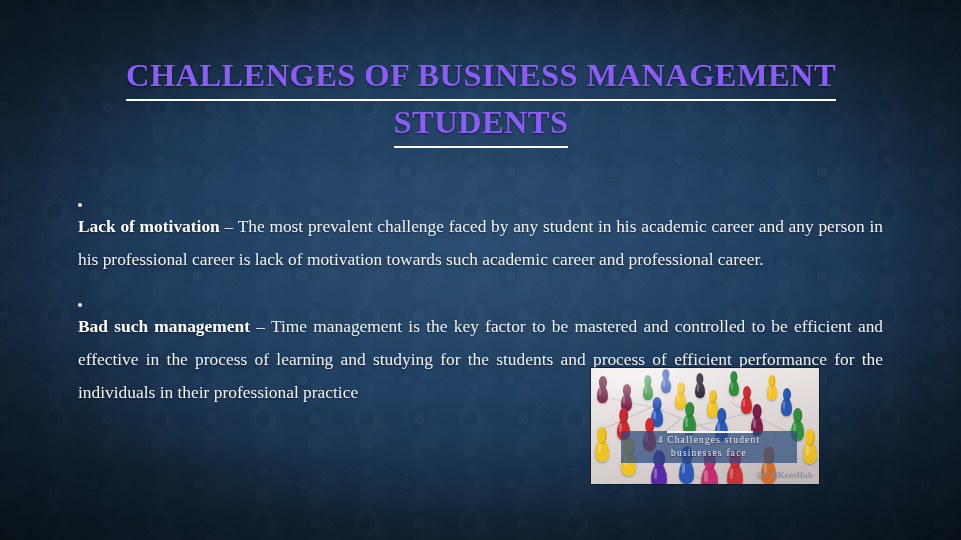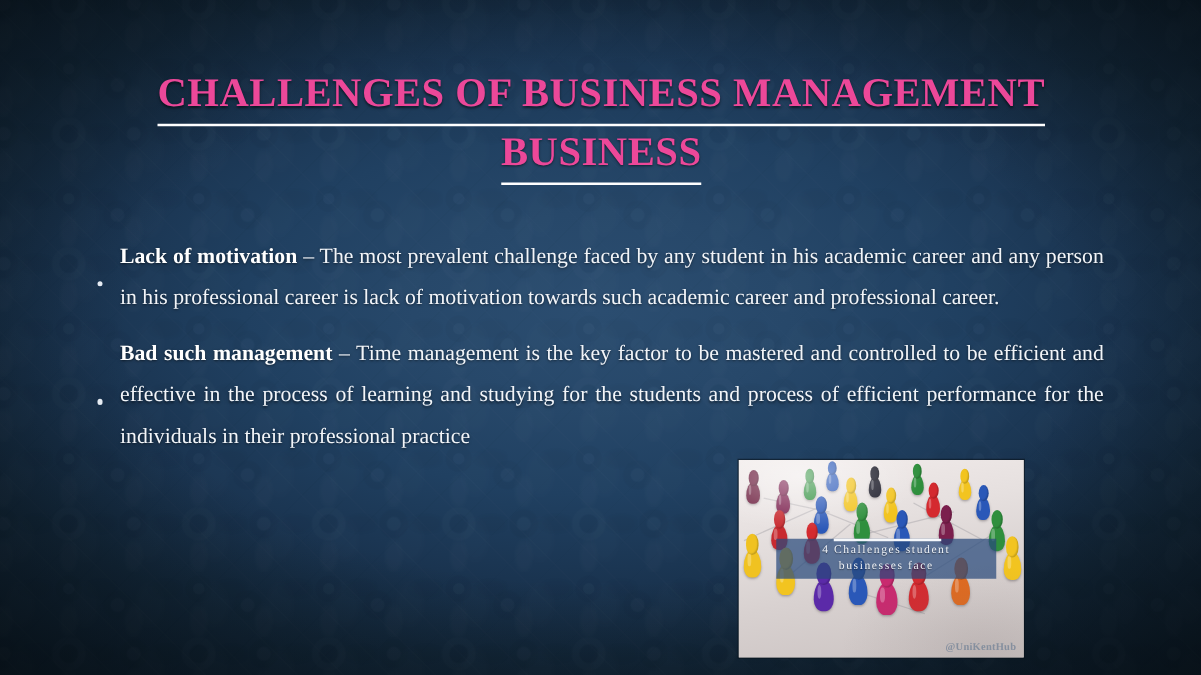--- a/index.html
+++ b/index.html
@@ -67,21 +67,21 @@
   
   .title-block {
     position: absolute;
     left: 88px;
     top: 54px;
     width: 786px;
     text-align: center;
   }
   .title-line {
     display: block;
-    color: #ec4899;
+    color: #8b5cf6;
     font-size: 32.5px;
     font-weight: bold;
     letter-spacing: 0.4px;
     line-height: 43px;
     text-shadow: 0 1px 2px rgba(0,0,0,0.55);
     white-space: nowrap;
   }
   .title-line > span.u {
     display: inline-block;
     border-bottom: 2.4px solid #ffffff;
@@ -90,22 +90,23 @@
 
   
   .content {
     position: absolute;
     left: 78px;
     top: 188px;
     width: 805px;
   }
   .bullet-row {
     display: flex;
-    align-items: center;
+    align-items: flex-start;
     margin-bottom: 12px;
+    flex-direction: column;
   }
   .bullet-dot {
     flex: 0 0 auto;
     width: 18px;
     padding-top: 9px;
     color: #e9eef4;
     font-size: 13px;
     line-height: 1;
     text-align: left;
   }
@@ -131,21 +132,21 @@
     font-weight: bold;
     color: #ffffff;
   }
 
   
   .photo {
     position: absolute;
     left: 591px;
     top: 368px;
     width: 228px;
-    height: 158px;
+    height: 116px;
     overflow: hidden;
     background: #cfc9c6;
     box-shadow: 0 0 0 1px rgba(8,18,26,0.6);
   }
   .photo-surface {
     position: absolute;
     inset: 0;
     background:
       linear-gradient(170deg, #f2eceb 0%, #e6e0df 32%, #d8d1d0 62%, #cac2c1 100%);
   }
@@ -234,21 +235,21 @@
 
 <div id="slide">
 
   <div class="bg-base"></div>
   <div class="bg-damask"></div>
   <div class="bg-damask2"></div>
   <div class="bg-vignette"></div>
 
   <div class="title-block">
     <span class="title-line"><span class="u">CHALLENGES OF BUSINESS MANAGEMENT</span></span>
-    <span class="title-line"><span class="u">BUSINESS</span></span>
+    <span class="title-line"><span class="u">STUDENTS</span></span>
   </div>
 
   <div class="content">
 
     <div class="bullet-row">
       <div class="bullet-dot"></div>
       <div class="bullet-text"><b>Lack of motivation</b><span> – </span><span>The most prevalent challenge faced by any student in his academic career and any person in his professional career is lack of motivation towards such academic career and professional career.</span></div>
     </div>
 
     <div class="bullet-row">

